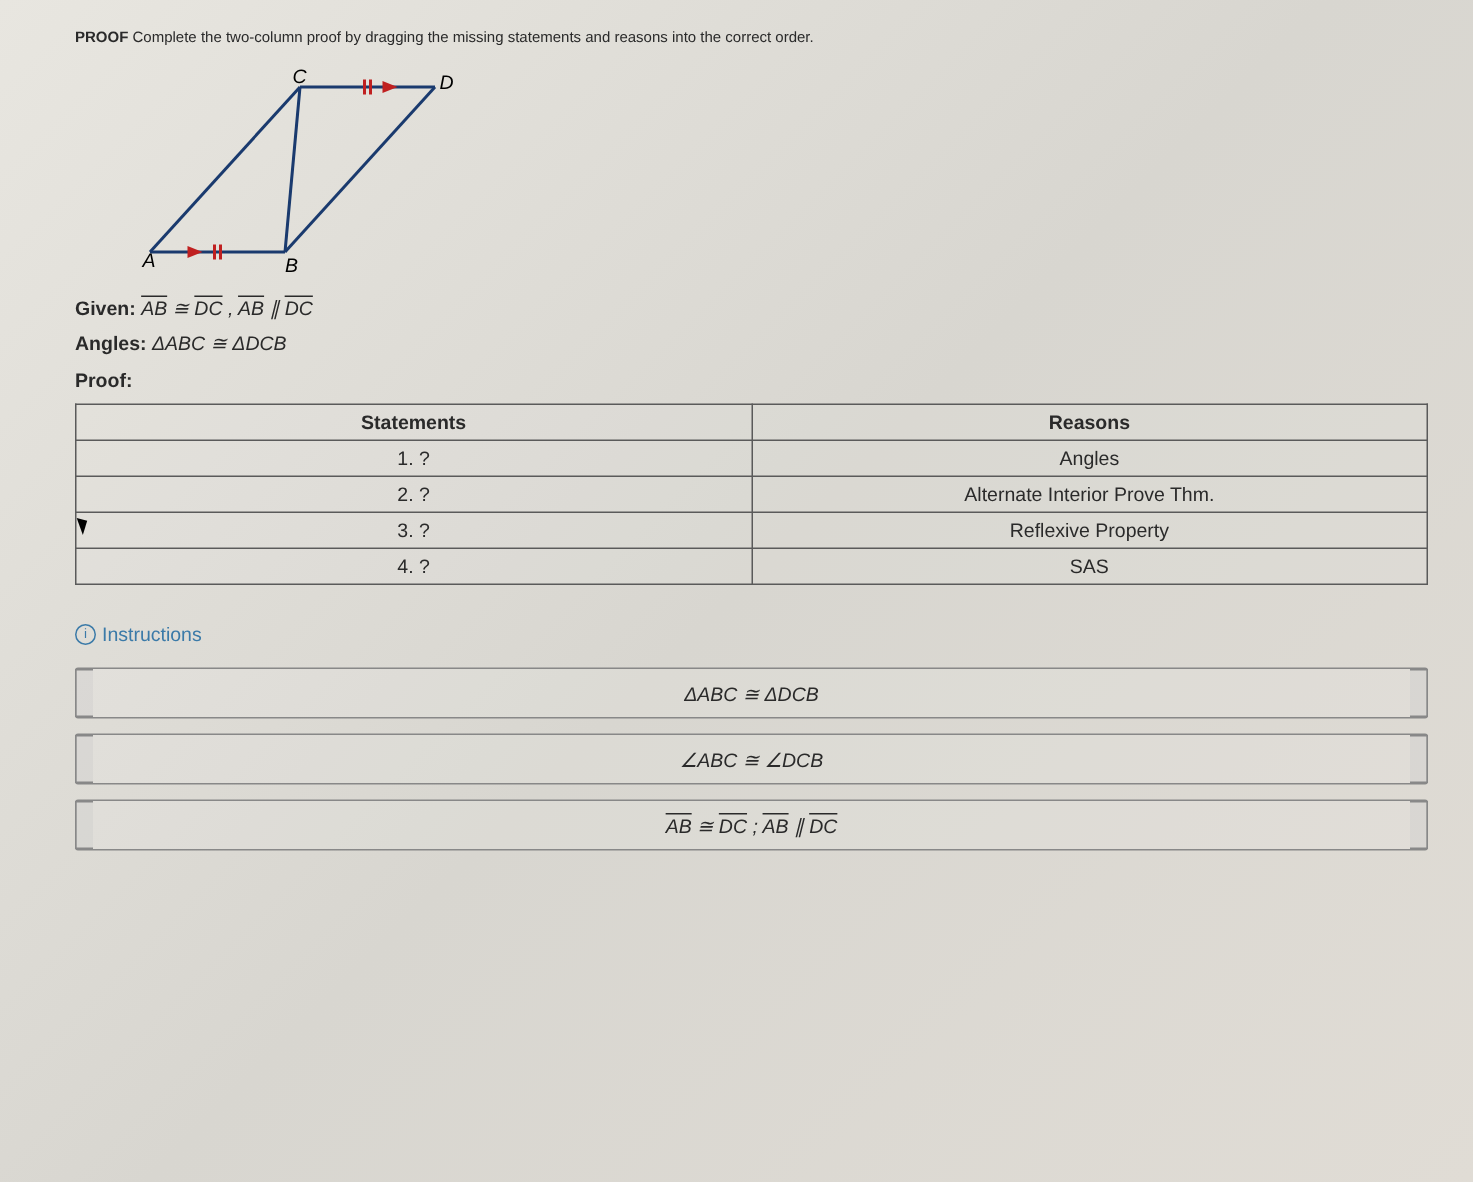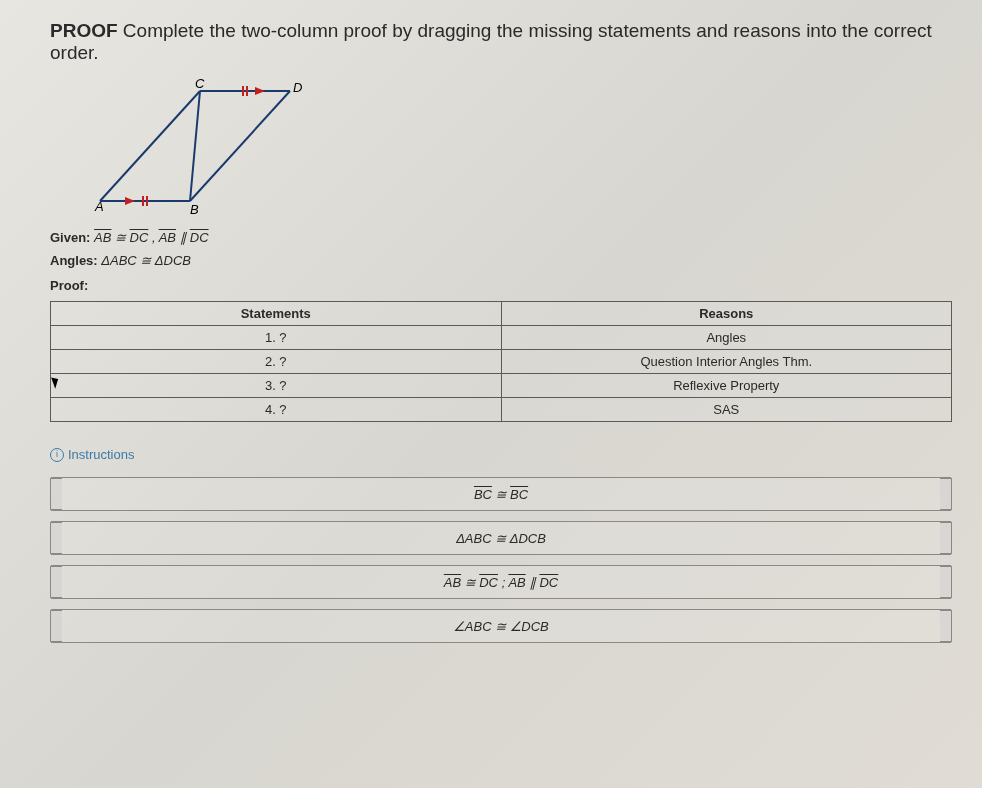--- a/index.html
+++ b/index.html
@@ -16,21 +16,21 @@
   .page {
     padding: 20px 30px 20px 50px;
     color: #2a2a2a;
   }
   .qtitle {
     font-weight: bold;
     font-size: 15px;
     margin-bottom: 10px;
   }
   .instr {
-    font-size: 19px;
+    font-size: 10px;
     margin-bottom: 12px;
   }
   .instr b { font-weight: bold; }
   .diagram {
     margin-left: 40px;
     margin-bottom: 10px;
   }
   .given-prove {
     font-size: 13px;
     margin-bottom: 8px;
@@ -171,63 +171,56 @@
         <tr>
       <th style="width:50%">Statements</th>
       <th style="width:50%">Reasons</th>
     </tr>
     <tr>
       <td>1. ?</td>
       <td>Angles</td>
     </tr>
     <tr>
       <td>2. ?</td>
-      <td>Question Interior Angles Thm.</td>
+      <td>Alternate Interior Prove Thm.</td>
     </tr>
     <tr>
       <td class="cursor">3. ?</td>
       <td>Reflexive Property</td>
     </tr>
     <tr>
       <td>4. ?</td>
       <td>SAS</td>
     </tr>
   </tbody>
     </table>
 
   <div class="instructions-link">
     <span class="circ">i</span>
     <span>Instructions</span>
   </div>
 
-  <div class="dropzone">
-    <div class="handle-l"></div>
-    <div class="handle-r"></div>
-    <div class="content">
-      <span class="math"><span class="overline">BC</span> ≅ <span class="overline">BC</span></span>
-    </div>
-  </div>
 
   <div class="dropzone">
     <div class="handle-l"></div>
     <div class="handle-r"></div>
     <div class="content">
       <span class="math">ΔABC ≅ ΔDCB</span>
     </div>
   </div>
 
   <div class="dropzone">
     <div class="handle-l"></div>
     <div class="handle-r"></div>
     <div class="content">
-      <span class="math"><span class="overline">AB</span> ≅ <span class="overline">DC</span> ; <span class="overline">AB</span> ∥ <span class="overline">DC</span></span>
+      <span class="math">∠ABC ≅ ∠DCB</span>
     </div>
   </div>
 
   <div class="dropzone">
     <div class="handle-l"></div>
     <div class="handle-r"></div>
     <div class="content">
-      <span class="math">∠ABC ≅ ∠DCB</span>
+      <span class="math"><span class="overline">AB</span> ≅ <span class="overline">DC</span> ; <span class="overline">AB</span> ∥ <span class="overline">DC</span></span>
     </div>
   </div>
 
 </div>
 
 </body></html>

